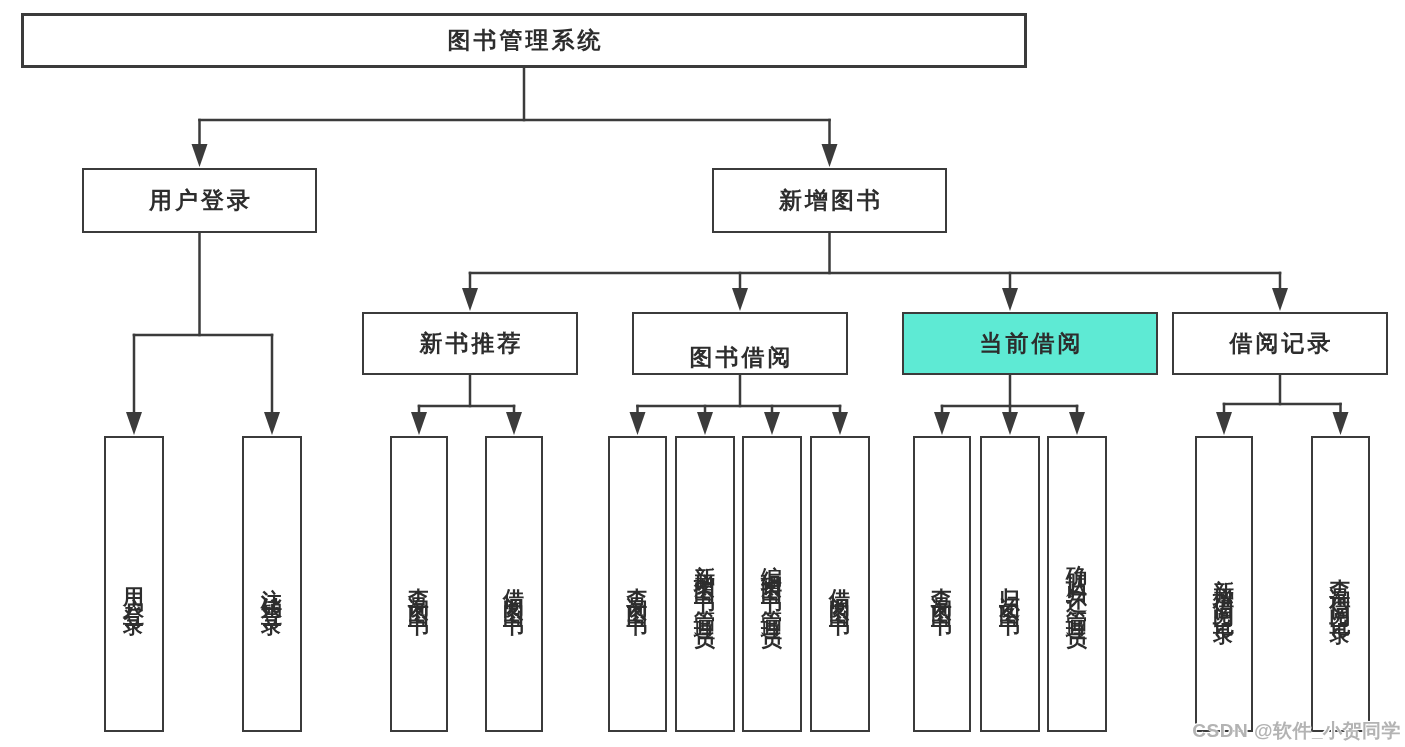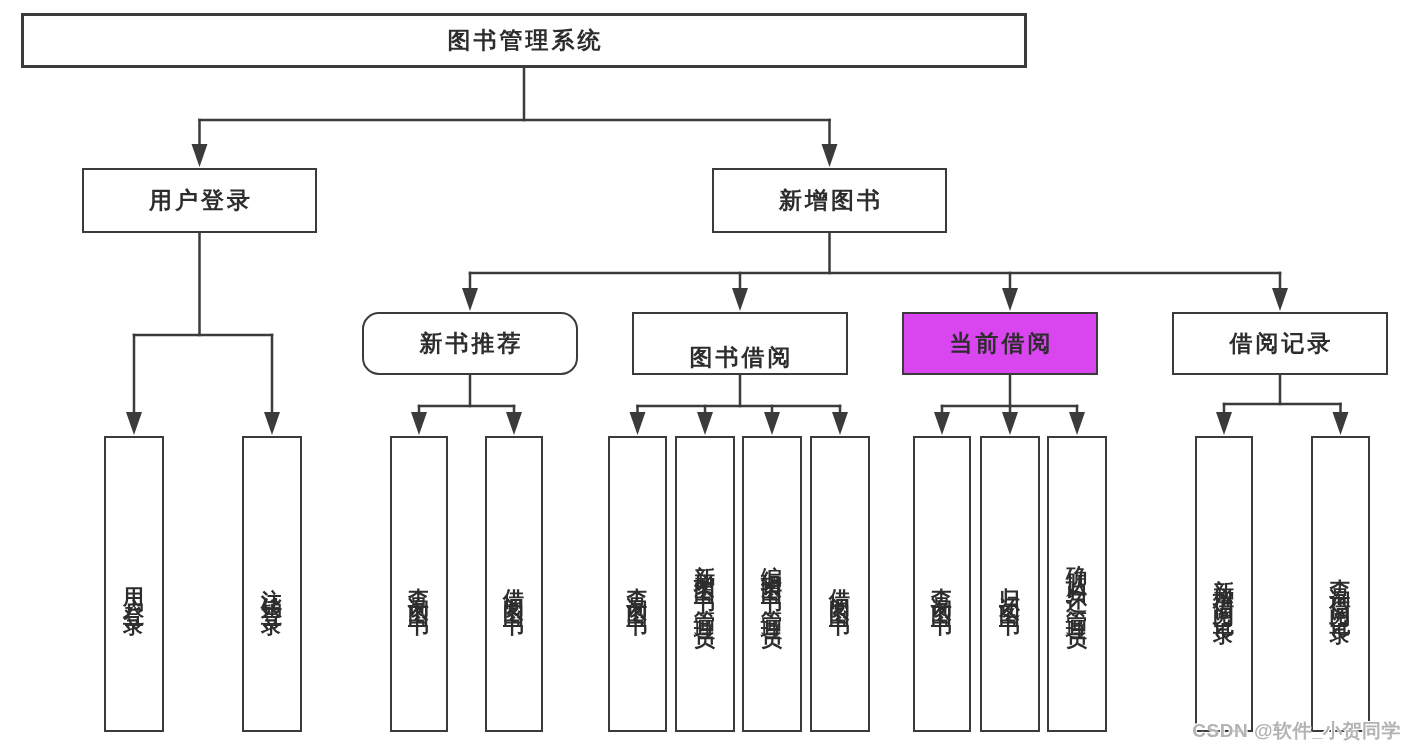--- a/index.html
+++ b/index.html
@@ -128,27 +128,27 @@
   <div id="node-layer">
       <div class="node root" style="left: 21px; top: 13px; width: 1006px; height: 55px; border-color: rgb(59, 59, 59); background: rgb(255, 255, 255); color: rgb(45, 45, 45);">
         <span>图书管理系统</span>
       </div>
       <div class="node" style="left: 82px; top: 168px; width: 235px; height: 65px; border-color: rgb(59, 59, 59); background: rgb(255, 255, 255); color: rgb(45, 45, 45);">
         <span>用户登录</span>
       </div>
       <div class="node" style="left: 712px; top: 168px; width: 235px; height: 65px; border-color: rgb(59, 59, 59); background: rgb(255, 255, 255); color: rgb(45, 45, 45);">
         <span>新增图书</span>
       </div>
-      <div class="node" style="left: 362px; top: 312px; width: 216px; height: 63px; border-color: rgb(59, 59, 59); background: rgb(255, 255, 255); color: rgb(45, 45, 45); border-radius: 17px;">
+      <div class="node" style="left: 362px; top: 312px; width: 216px; height: 63px; border-color: rgb(59, 59, 59); background: rgb(255, 255, 255); color: rgb(45, 45, 45);">
         <span>新书推荐</span>
       </div>
       <div class="node" style="left: 632px; top: 312px; width: 216px; height: 63px; border-color: rgb(59, 59, 59); background: rgb(255, 255, 255); color: rgb(45, 45, 45); align-items: flex-end;">
         <span>图书借阅</span>
       </div>
-      <div class="node" style="left: 902px; top: 312px; width: 196px; height: 63px; border-color: rgb(59, 59, 59); background: #d946ef; color: rgb(45, 45, 45);">
+      <div class="node" style="left: 902px; top: 312px; width: 256px; height: 63px; border-color: rgb(59, 59, 59); background: #5eead4; color: rgb(45, 45, 45);">
         <span>当前借阅</span>
       </div>
       <div class="node" style="left: 1172px; top: 312px; width: 216px; height: 63px; border-color: rgb(59, 59, 59); background: rgb(255, 255, 255); color: rgb(45, 45, 45);">
         <span>借阅记录</span>
       </div>
       <div class="node v" style="left: 104px; top: 436px; width: 60px; height: 296px; border-color: rgb(59, 59, 59); background: rgb(255, 255, 255); color: rgb(45, 45, 45);">
         <span>用户登录</span>
       </div>
       <div class="node v" style="left: 242px; top: 436px; width: 60px; height: 296px; border-color: rgb(59, 59, 59); background: rgb(255, 255, 255); color: rgb(45, 45, 45);">
         <span>注销登录</span>

